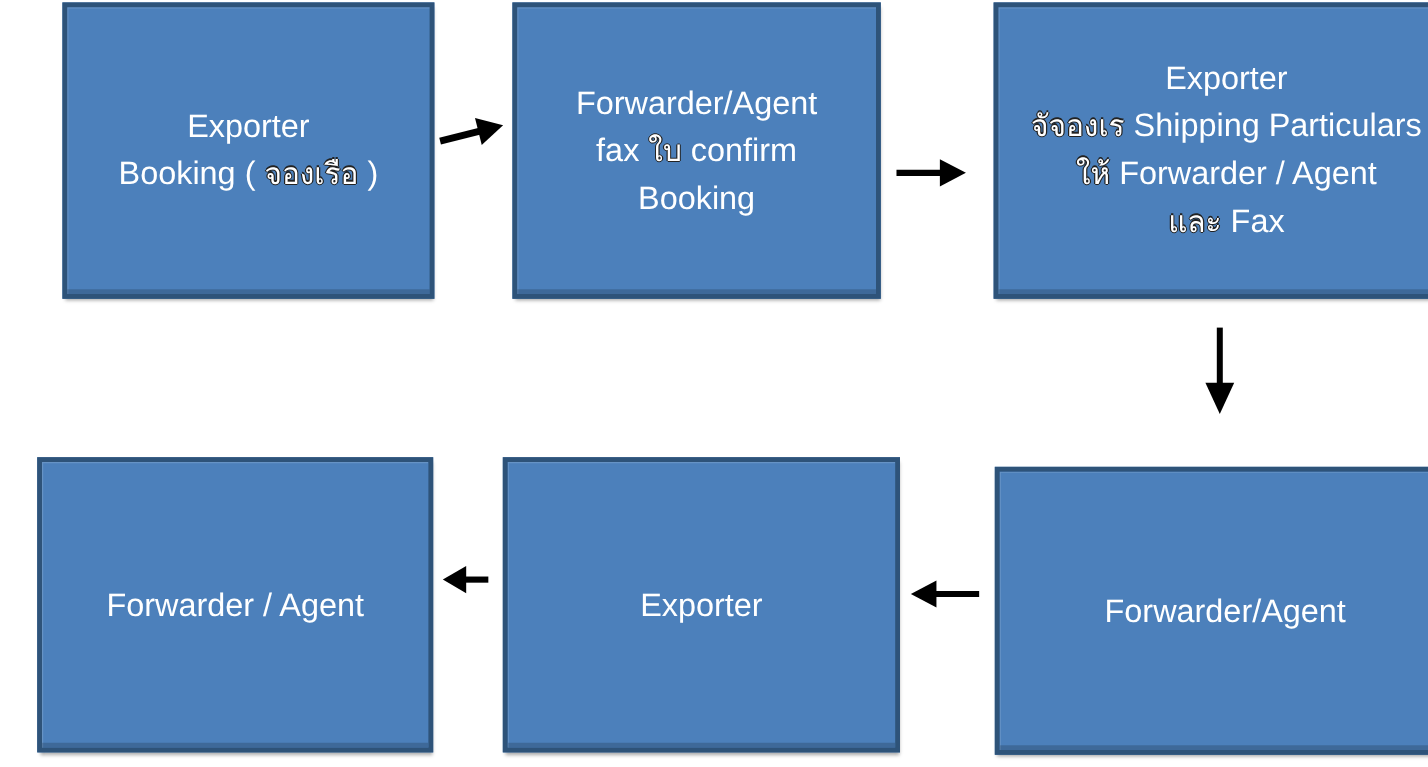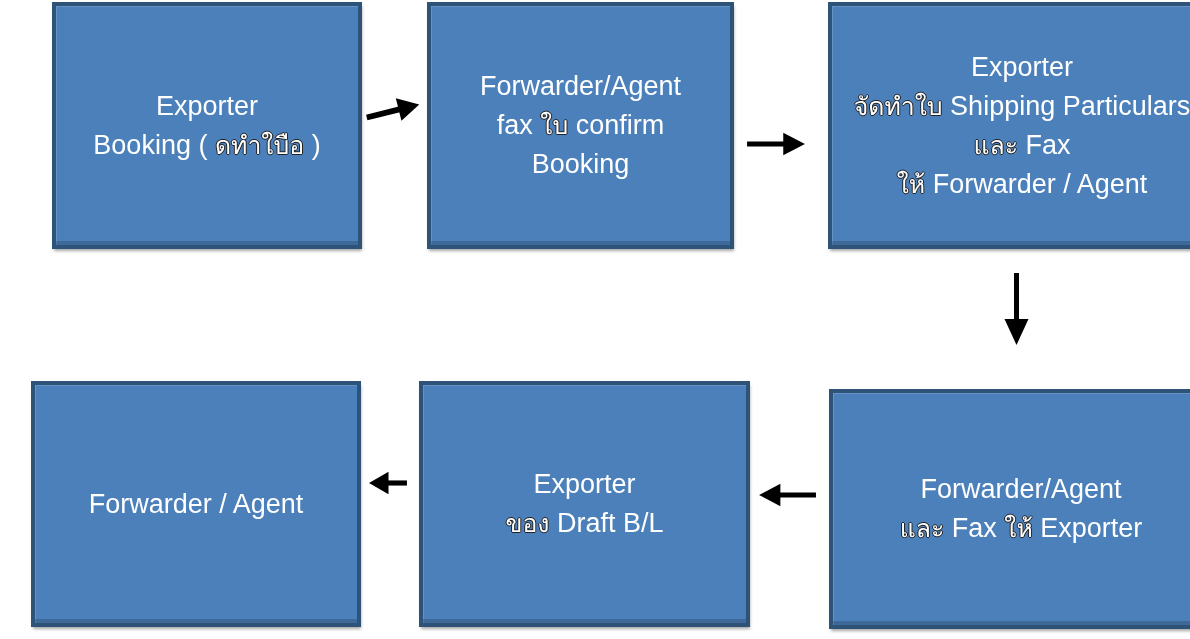--- a/index.html
+++ b/index.html
@@ -50,44 +50,42 @@
   .arrow line { stroke: currentColor; }
   .arrow polygon { fill: currentColor; }
 </style>
 </head>
 <body>
 
 <div id="canvas">
 
   <div class="node" style="left:24px; top:2px; width:310px; height:247px;">
     <div class="line">Exporter</div>
-    <div class="line">Booking ( <span class="th">ดทำใบือ</span> )</div>
+    <div class="line">Booking ( <span class="th">จองเรือ</span> )</div>
   </div>
 
   <div class="node" style="left:399px; top:2px; width:307px; height:247px;">
     <div class="line">Forwarder/Agent</div>
     <div class="line">fax <span class="th">ใบ</span> confirm</div>
     <div class="line">Booking</div>
   </div>
 
   <div class="node" style="left:800px; top:2px; width:388px; height:247px;">
     <div class="line">Exporter</div>
-    <div class="line"><span class="th">จัดทำใบ</span> Shipping Particulars</div>
+    <div class="line"><span class="th">จัจองเร</span> Shipping Particulars</div>
+    <div class="line"><span class="th">ให้</span> Forwarder / Agent</div>
     <div class="line"><span class="th">และ</span> Fax</div>
-    <div class="line"><span class="th">ให้</span> Forwarder / Agent</div>
   </div>
 
   <div class="node" style="left:801px; top:389px; width:384px; height:240px;">
     <div class="line">Forwarder/Agent</div>
-    <div class="line"><span class="th">และ</span> Fax <span class="th">ให้</span> Exporter</div>
   </div>
 
   <div class="node" style="left:391px; top:381px; width:331px; height:246px;">
     <div class="line">Exporter</div>
-    <div class="line"><span class="th">ของ</span> Draft B/L</div>
   </div>
 
   <div class="node" style="left:3px; top:381px; width:330px; height:246px;">
     <div class="line">Forwarder / Agent</div>
   </div>
 
   <svg class="arrow" style="left:336px; top:94px; width:58px; height:34px; transform:rotate(-14deg);" viewBox="0 0 60 26">
     <line x1="2" y1="13" x2="40" y2="13" stroke-width="6"></line>
     <polygon points="36,1 58,13 36,25"></polygon>
   </svg>

